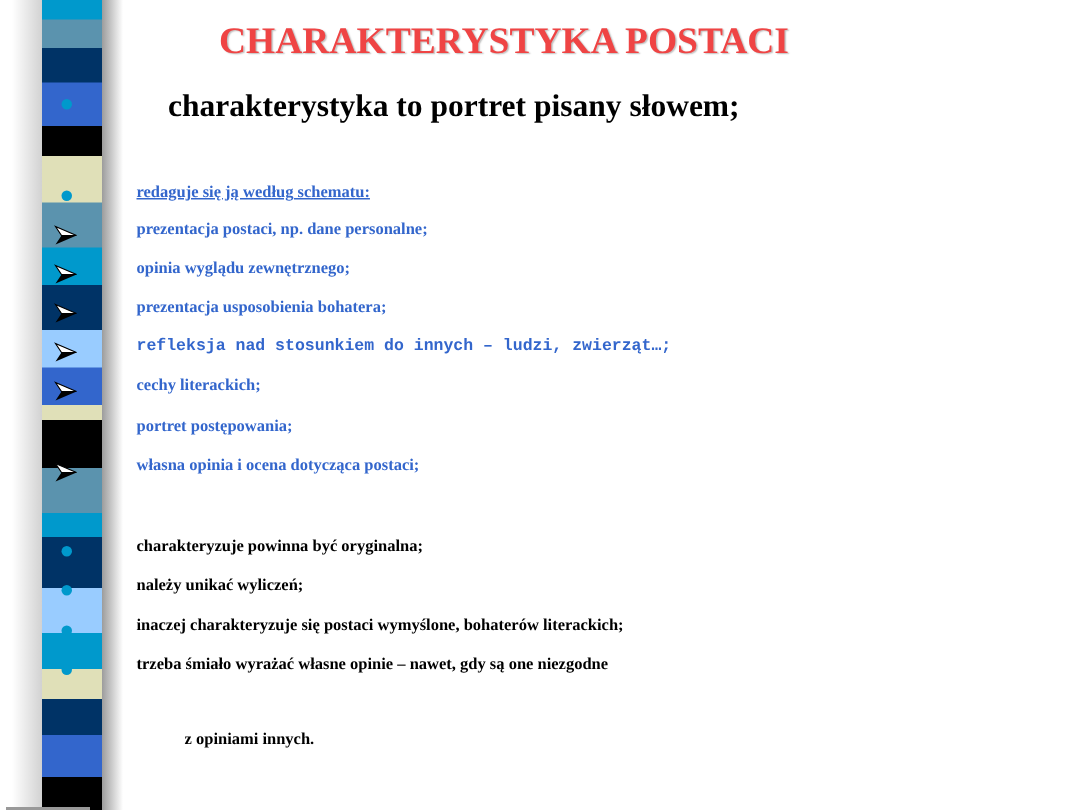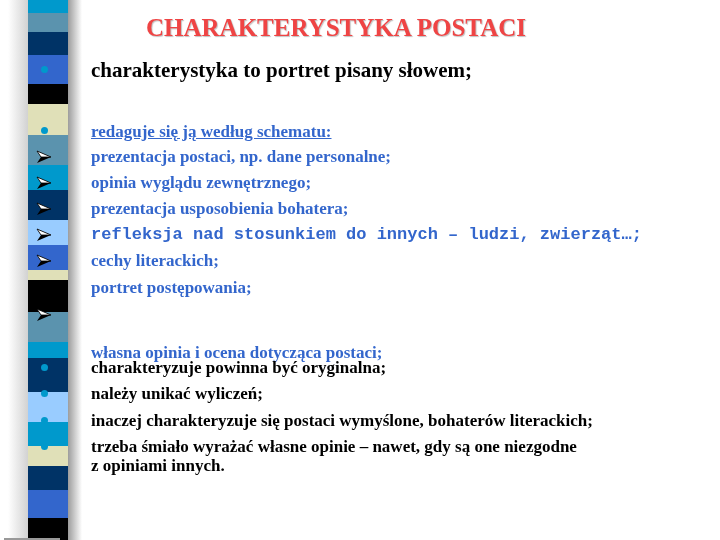--- a/index.html
+++ b/index.html
@@ -3,22 +3,22 @@
 <meta charset="utf-8">
 <style>
   html, body { margin:0; padding:0; }
   body { width:720px; height:540px; background:#ffffff; position:relative; overflow:hidden; font-family:"Liberation Serif","DejaVu Serif",serif; }
   .shadow-l { position:absolute; left:8px; top:0; width:22px; height:540px; background:linear-gradient(to right, rgba(255,255,255,0), rgba(200,200,200,0.9)); }
   .shadow-r { position:absolute; left:66px; top:0; width:16px; height:540px; background:linear-gradient(to right, rgba(130,130,130,0.9), rgba(255,255,255,0)); }
   .strip { position:absolute; left:28px; top:0; width:40px; height:540px; overflow:hidden; }
   .band { position:absolute; left:0; width:100%; }
   .baseline { position:absolute; left:4px; top:538px; width:56px; height:2px; background:#999; }
   .title { position:absolute; left:146px; top:14px; font-weight:bold; font-size:25px; color:#ef4444; letter-spacing:0px; text-shadow:1px 1px 1px rgba(0,0,0,0.25); white-space:nowrap; }
-  .line { position:absolute; left:91px; font-size:17px; font-weight:bold; white-space:nowrap; }
-  .line.big { font-size:21px; }
+  .line { position:absolute; left:91px; font-size:11px; font-weight:bold; white-space:nowrap; }
+  .line.big { font-size:21px;margin-left:21px; }
   .blue { color:#3366CC; }
   .black { color:#000000; }
   .u { text-decoration:underline; }
   .marker { position:absolute; left:36px; width:16px; text-align:center; }
   .dot { width:7px; height:7px; border-radius:50%; background:#0099CC; margin:0 auto; }
   .arrow { width:16px; height:14px; }
 </style>
 </head>
 <body>
 
@@ -96,18 +96,18 @@
   </div>
 
 <div class="line big black" style="top:58px;">charakterystyka to portret pisany słowem;</div>
 <div class="line blue u" style="top:122px;">redaguje się ją według schematu:</div>
 <div class="line blue" style="top:147px;">prezentacja postaci, np. dane personalne;</div>
 <div class="line blue" style="top:173px;">opinia wyglądu zewnętrznego;</div>
 <div class="line blue" style="top:199px;">prezentacja usposobienia bohatera;</div>
 <div class="line blue" style="top:225px;font-family:Liberation Mono, monospace;">refleksja nad stosunkiem do innych – ludzi, zwierząt…;</div>
 <div class="line blue" style="top:251px;">cechy literackich;</div>
 <div class="line blue" style="top:278px;">portret postępowania;</div>
-<div class="line blue" style="top:304px;margin-top:39px;">własna opinia i ocena dotycząca postaci;</div>
+<div class="line blue" style="top:304px;">własna opinia i ocena dotycząca postaci;</div>
 <div class="line black" style="top:358px;">charakteryzuje powinna być oryginalna;</div>
 <div class="line black" style="top:384px;">należy unikać wyliczeń;</div>
 <div class="line black" style="top:411px;">inaczej charakteryzuje się postaci wymyślone, bohaterów literackich;</div>
 <div class="line black" style="top:437px;">trzeba śmiało wyrażać własne opinie – nawet, gdy są one niezgodne</div>
-<div class="line black" style="top:456px;">z opiniami innych.</div>
+<div class="line black" style="top:487px;margin-left:32px;">z opiniami innych.</div>
 
 </body></html>

